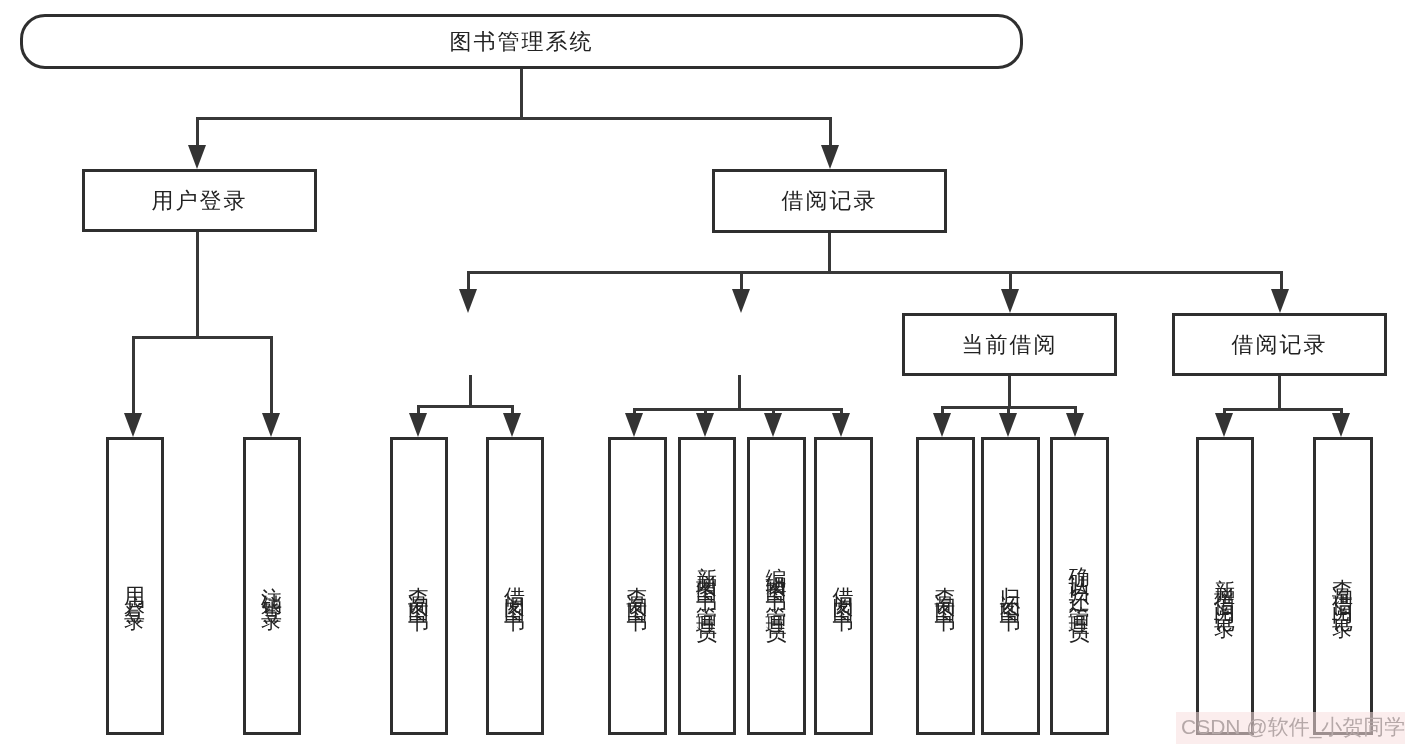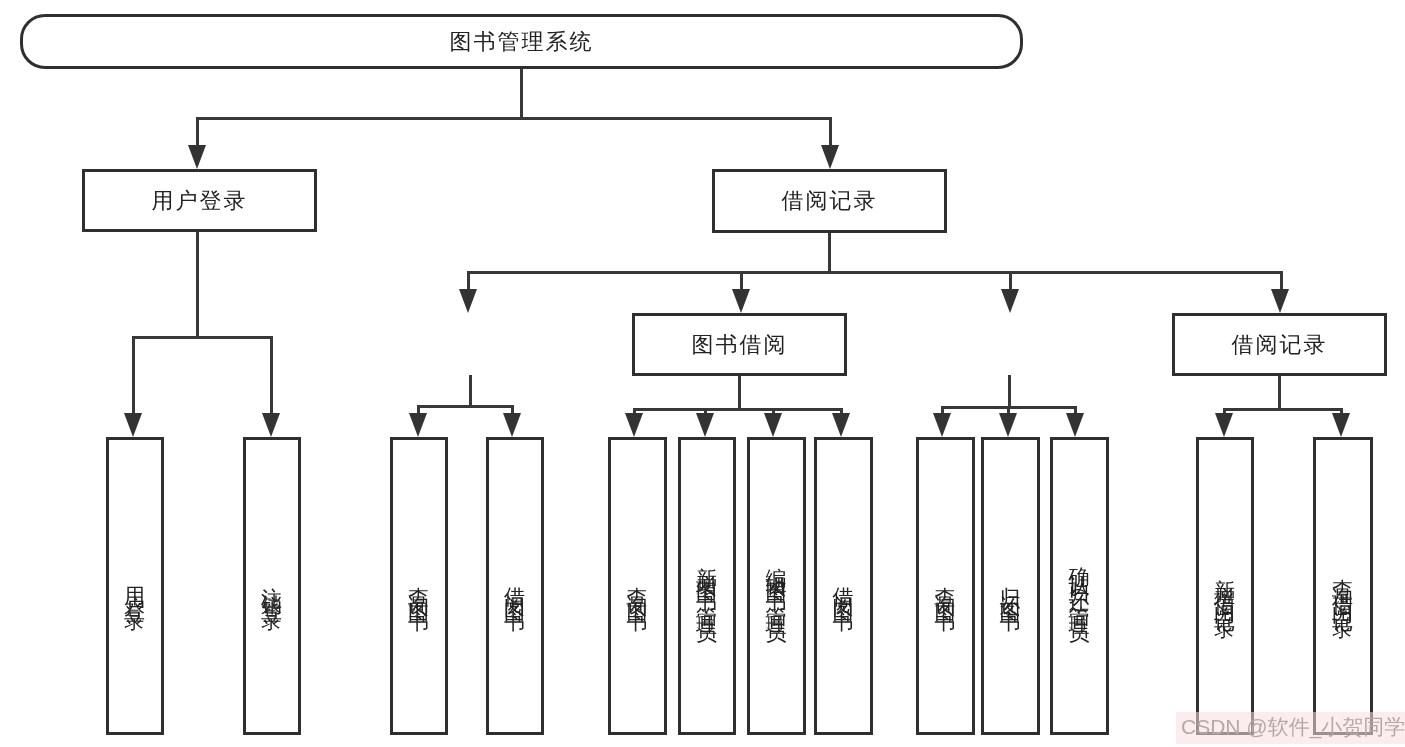--- a/index.html
+++ b/index.html
@@ -175,22 +175,22 @@
     <span>图书管理系统</span>
   </div>
 
   <div class="box hbox" id="b-login">
     <span>用户登录</span>
   </div>
   <div class="box hbox" id="b-mgmt">
     <span>借阅记录</span>
   </div>
 
-  <div class="box hbox" id="b-bor">
-    <span>图书借阅</span>
+  <div class="box hbox" id="b-cur">
+    <span>当前借阅</span>
   </div>
   <div class="box hbox" id="b-his">
     <span>借阅记录</span>
   </div>
 
   <div class="box vbox" id="v1">
     <span class="vtext">用户登录</span>
   </div>
   <div class="box vbox" id="v2">
     <span class="vtext">注销登录</span>

